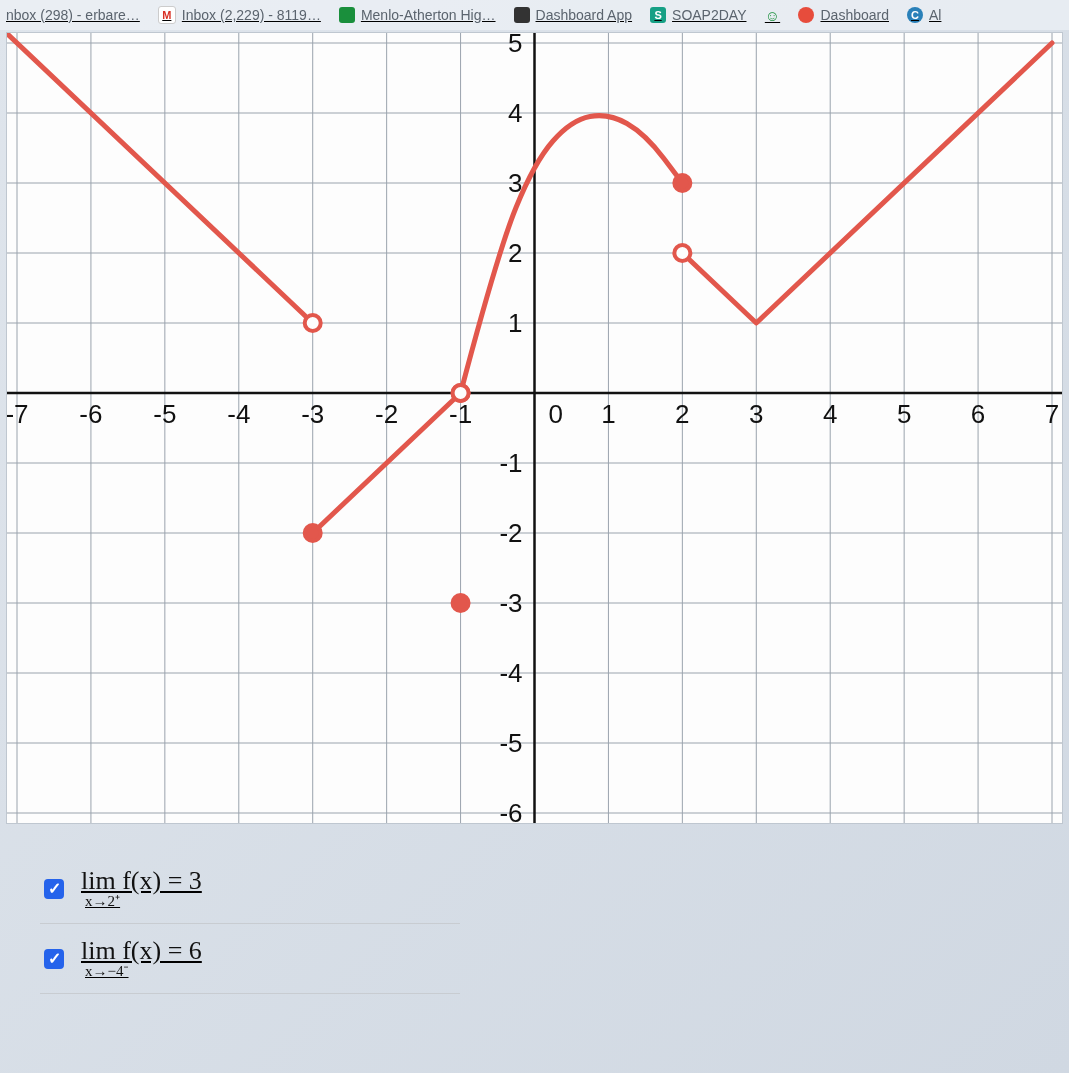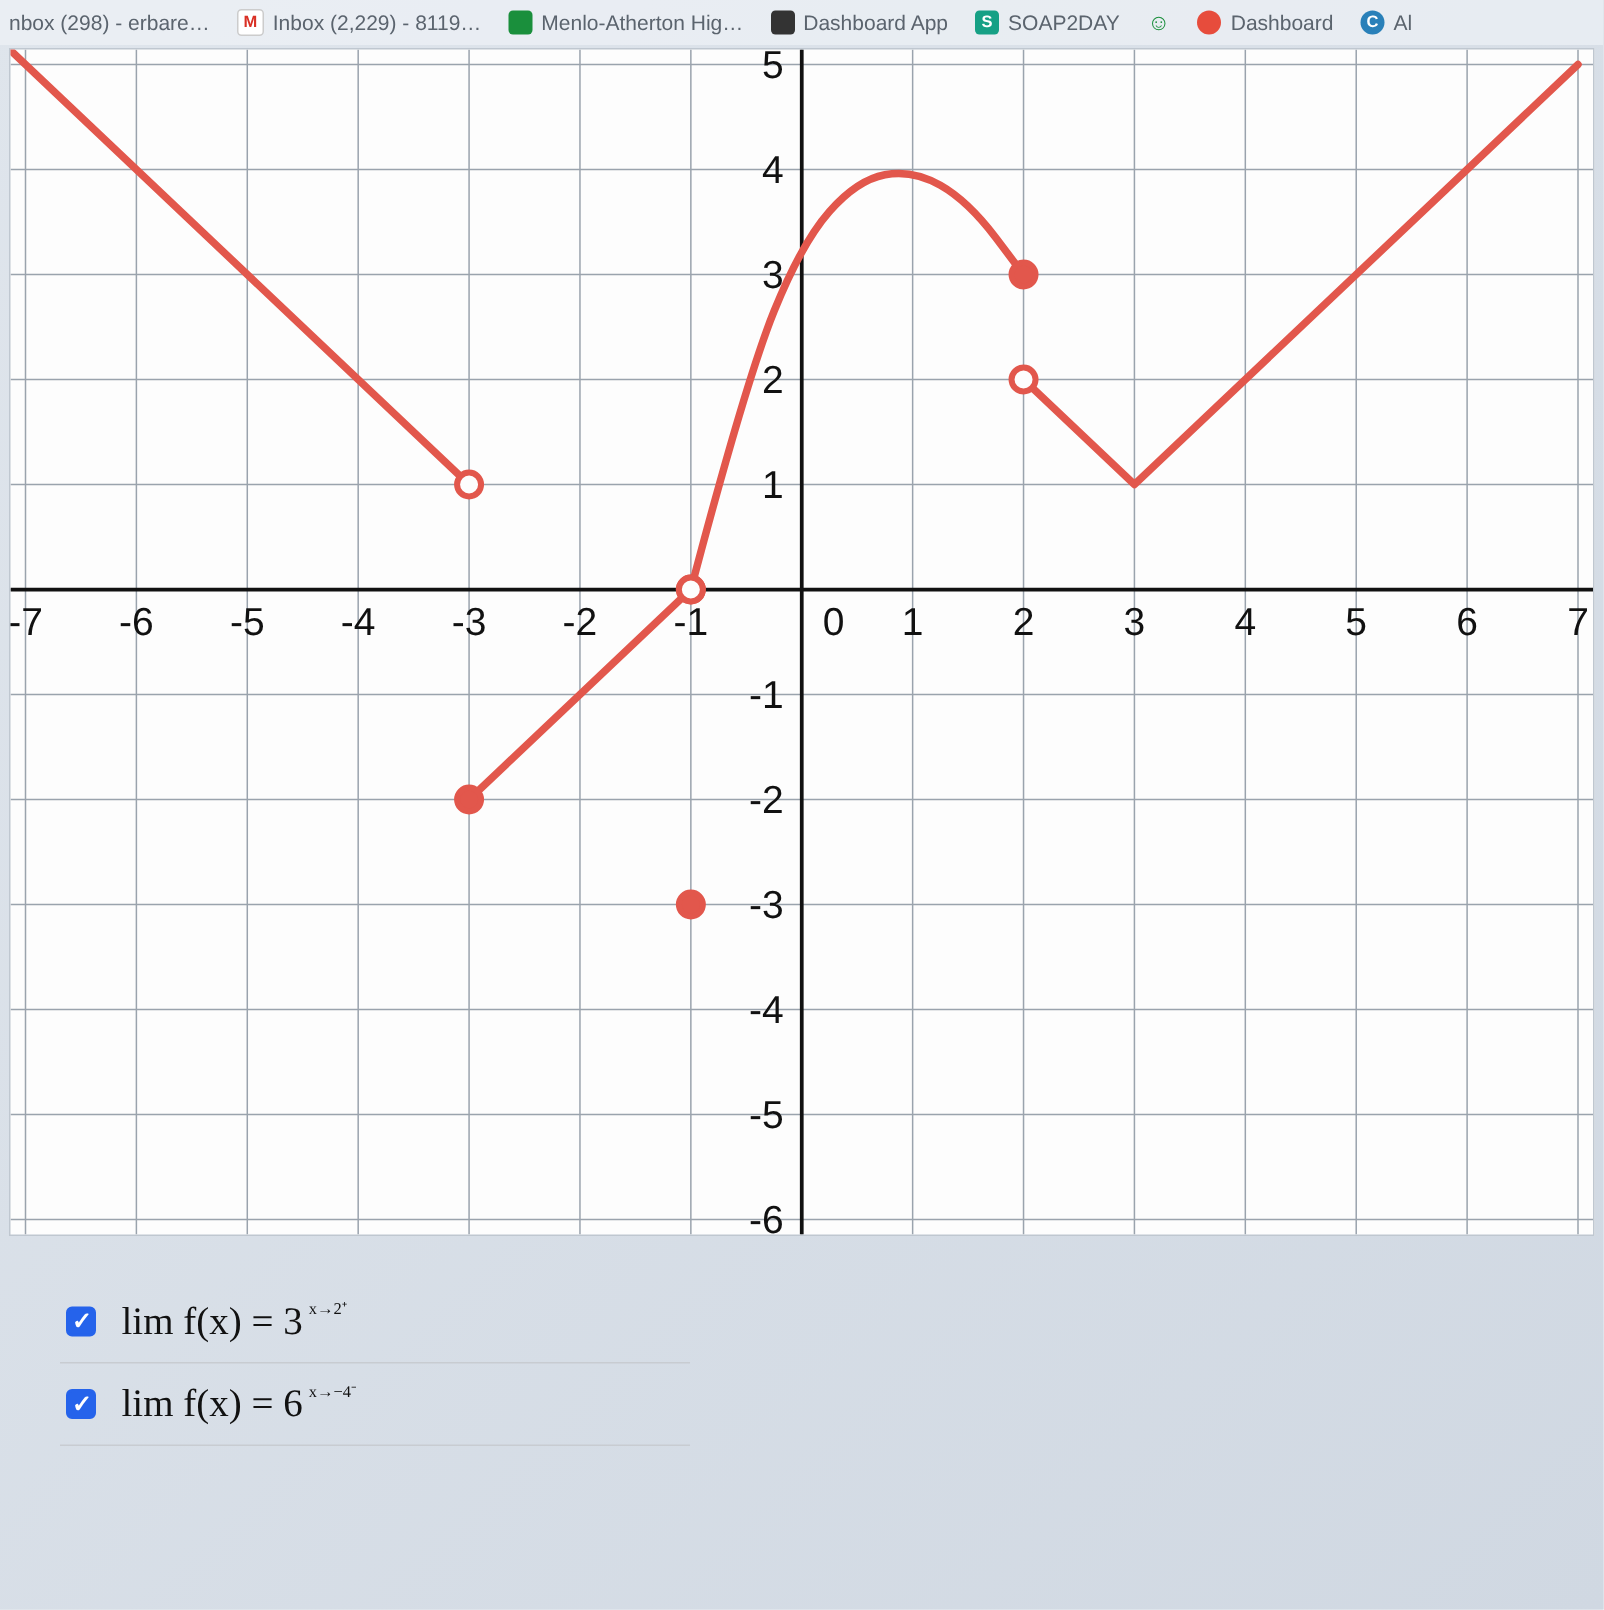--- a/index.html
+++ b/index.html
@@ -1,35 +1,35 @@
 <!DOCTYPE html>
 <html><head>
 <meta charset="utf-8">
 <style>
   html,body{margin:0;padding:0;background:#d8dfe7;font-family:Arial,Helvetica,sans-serif;}
-  .page{width:1069px;height:1073px;position:relative;background:linear-gradient(135deg,#dfe5ec 0%,#d0d8e2 100%);overflow:hidden;}
+  .page{width:1069px;height:1073px;position:relative;background:linear-gradient(135deg,#dfe5ec 0%,#d0d8e2 100%);overflow:hidden;text-decoration:underline;}
   .bookmarks{height:30px;display:flex;align-items:center;gap:18px;padding:0 6px;background:rgba(240,243,247,.65);font-size:14px;color:#5b646e;white-space:nowrap;overflow:hidden;}
   .bookmarks .bm{display:flex;align-items:center;gap:6px;cursor:pointer;}
   .bookmarks .ico{width:16px;height:16px;display:inline-flex;align-items:center;justify-content:center;border-radius:3px;font-size:11px;font-weight:bold;}
   .ico.gmail{background:#fff;color:#d93025;border:1px solid #ccc;}
   .ico.green{background:#1a8f3c;color:#fff;}
   .ico.dark{background:#333;color:#fff;}
   .ico.teal{background:#16a085;color:#fff;}
   .ico.smile{color:#1a8f3c;font-size:15px;}
   .ico.red{background:#e74c3c;color:#fff;border-radius:50%;}
   .ico.blue{background:#2980b9;color:#fff;border-radius:50%;}
   .chart-wrap{background:#fdfdfd;margin:2px 6px 0 6px;border:1px solid #bfc7d0;}
   svg{display:block;width:100%;height:auto;}
   .answers{margin:30px 0 0 40px;}
   .ans-row{display:flex;align-items:center;gap:14px;padding:14px 0;border-bottom:1px solid #c8ccd1;width:420px;}
   .chk{appearance:none;width:20px;height:20px;border:2px solid #2563eb;border-radius:4px;background:#2563eb;position:relative;cursor:pointer;}
   .chk::after{content:"✓";position:absolute;top:-2px;left:2px;color:#fff;font-size:16px;font-weight:bold;}
-  .math{font-family:"Times New Roman",serif;font-size:26px;color:#111;display:flex;flex-direction:row;line-height:1;}
+  .math{font-family:"Times New Roman",serif;font-size:26px;color:#111;display:flex;flex-direction:column;line-height:1;}
   .math .top{display:flex;align-items:flex-end;gap:6px;}
-  .math .sub{font-size:11px;margin-left:4px;color:#111;}
+  .math .sub{font-size:15px;margin-left:4px;color:#111;}
 </style>
 </head>
 <body>
 
 <div class="page">
 
   <div class="bookmarks">
     <div class="bm">
       <span>nbox (298) - erbare…</span>
     </div>

